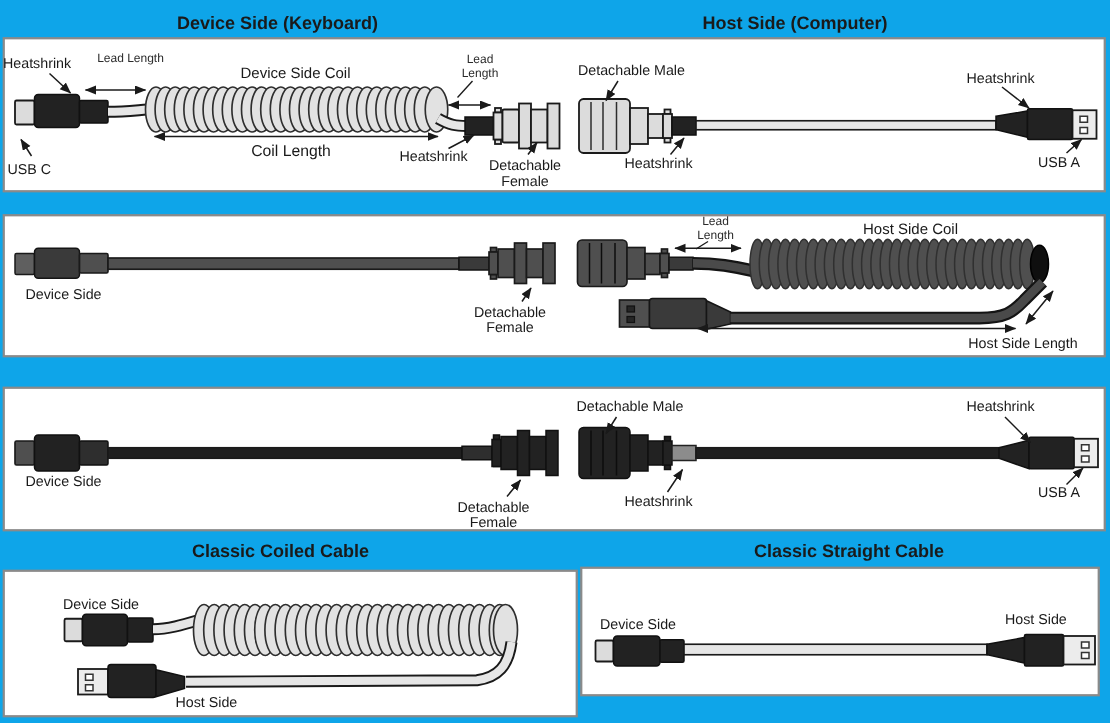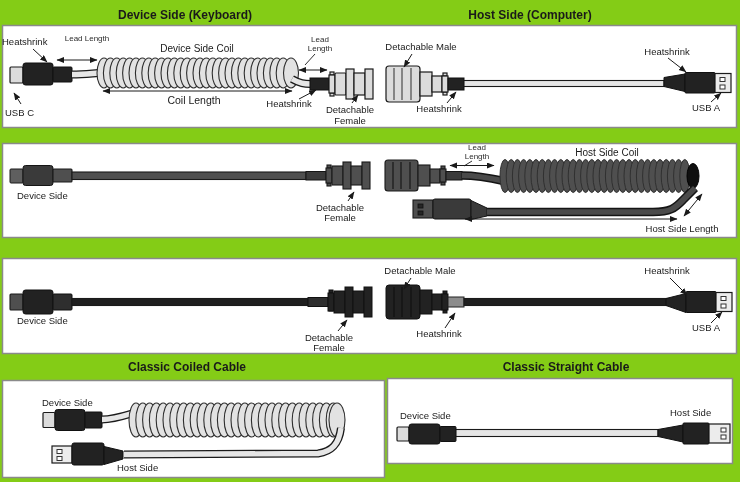--- a/index.html
+++ b/index.html
@@ -1,16 +1,16 @@
 <!DOCTYPE html>
 <html><head>
 <meta charset="utf-8">
 <style>
   html,body{margin:0;padding:0;background:#fff;}
-  #stage{position:relative;width:740px;height:482px;background:#84cc16;overflow:hidden;}
+  #stage{position:relative;width:740px;height:482px;background:#0ea5e9;overflow:hidden;}
   svg text{font-family:"Liberation Sans",sans-serif;fill:#1a1a1a;}
   .ttl{font-size:12px;font-weight:700;text-anchor:middle;}
   .lb{font-size:9.5px;}
   .lbm{font-size:9.5px;text-anchor:middle;}
   .lg{font-size:10px;text-anchor:middle;}
   .lg2{font-size:10.5px;text-anchor:middle;}
   .sm{font-size:8px;text-anchor:middle;fill:#2b2b2b;}
   .panel{fill:#fff;stroke:#8a8a8a;stroke-width:1.5;}
   .arrow{stroke:#1a1a1a;stroke-width:1;fill:none;marker-end:url(#ah);}
   .darrow{stroke:#1a1a1a;stroke-width:1;fill:none;marker-start:url(#ahs);marker-end:url(#ah);}

